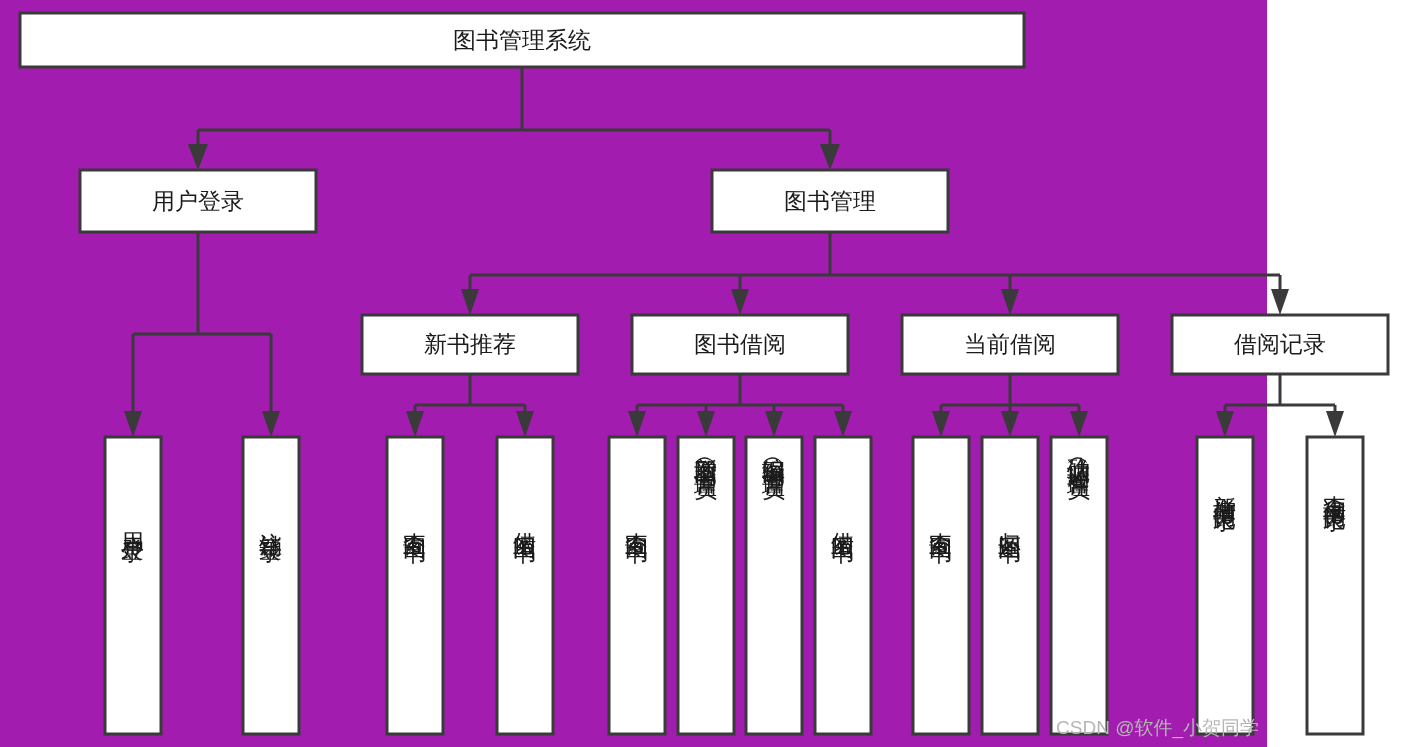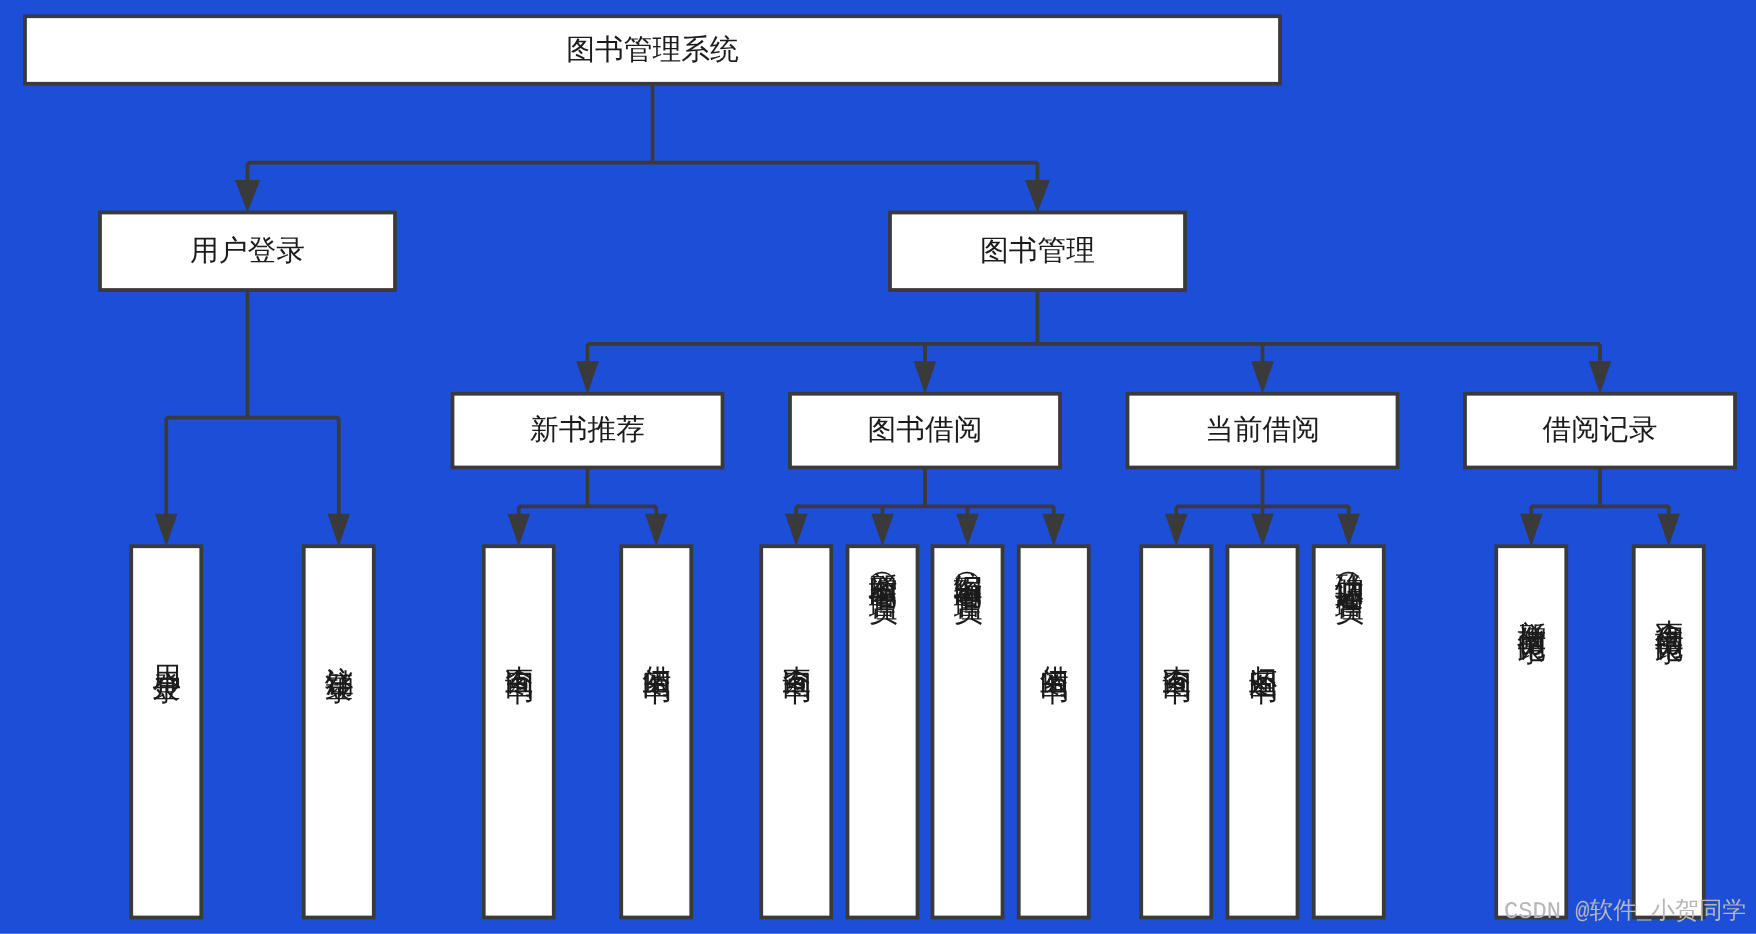--- a/index.html
+++ b/index.html
@@ -1,39 +1,39 @@
 <!DOCTYPE html>
 <html><head>
 <meta charset="utf-8">
 <title>图书管理系统 功能结构图</title>
 <style>
   html,body{margin:0;padding:0;background:#ffffff;}
   body{
     font-family:"DejaVu Sans","Liberation Sans",sans-serif;
     width:1405px;height:747px;overflow:hidden;position:relative;
   }
-  #diagram-root{position:relative;width:1405px;height:747px;background:#1d4ed8;}
+  #diagram-root{position:relative;width:1267px;height:747px;background:#a21caf;}
   svg#tree-svg{position:absolute;left:0;top:0;width:1405px;height:747px;display:block;}
   .node-box{fill:#ffffff;stroke:#3a3a3a;stroke-width:3;}
   .connector{stroke:#3a3a3a;stroke-width:3;fill:none;}
   .arrow-head{fill:#3a3a3a;stroke:none;}
   .node-label{
     font-family:"DejaVu Sans","Liberation Sans",sans-serif;
     fill:#1b1b1b;font-size:23px;text-anchor:middle;
     dominant-baseline:middle;
   }
   .leaf-label{
     font-family:"DejaVu Sans","Liberation Sans",sans-serif;
     fill:#1b1b1b;font-size:23px;text-anchor:middle;
     writing-mode:tb;glyph-orientation-vertical:0;
     letter-spacing:3px;
   }
   .watermark{
     position:absolute;right:8px;bottom:6px;
-    font-family:Liberation Mono, monospace;
+    font-family:Liberation Sans, sans-serif;
     font-size:19px;color:#b6b6b6;white-space:nowrap;
     user-select:none;pointer-events:none;margin-top:37px;
   }
 </style>
 </head>
 <body>
 
 <div id="diagram-root">
 
   <svg id="tree-svg" viewBox="0 0 1405 747" xmlns="http://www.w3.org/2000/svg">

